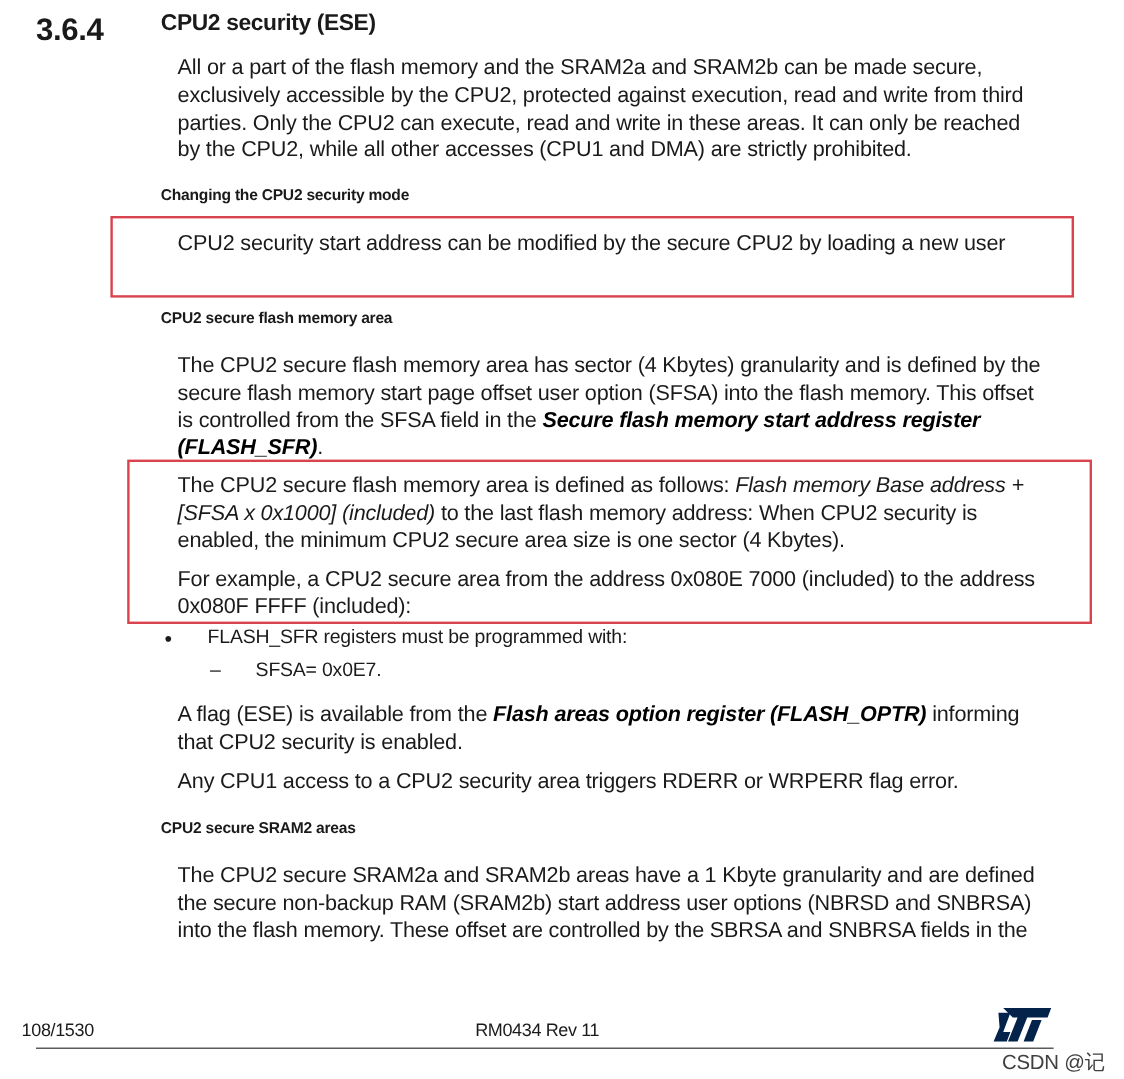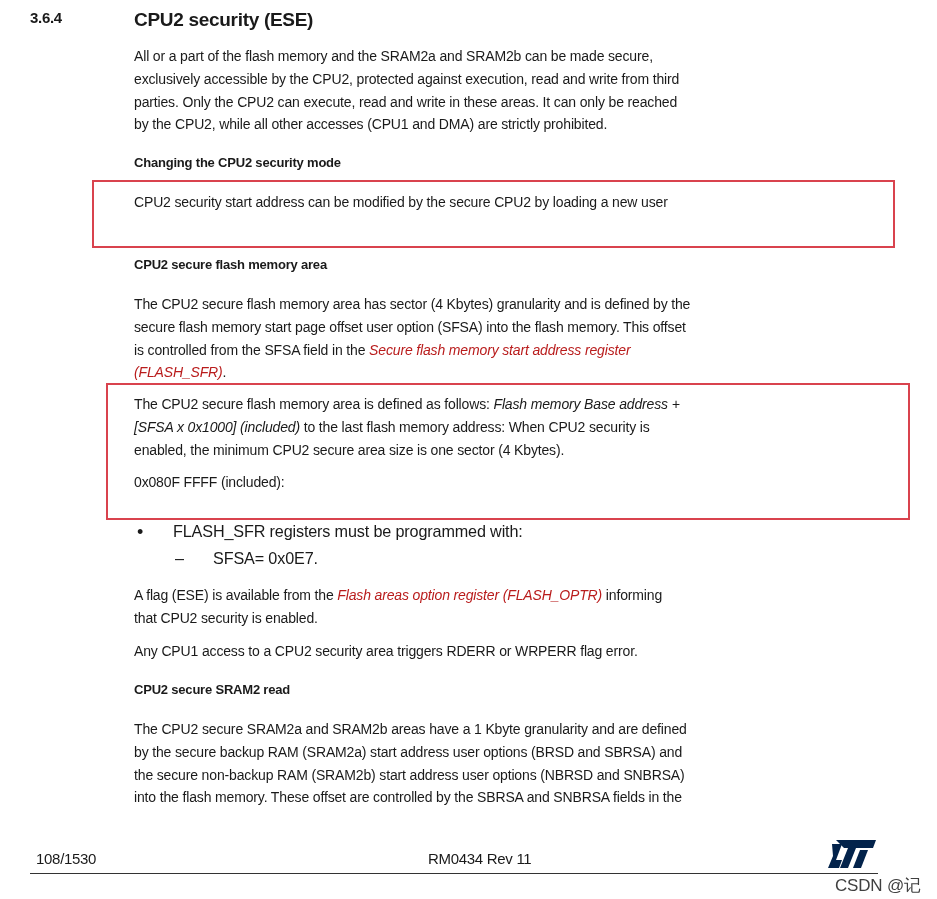--- a/index.html
+++ b/index.html
@@ -1,40 +1,40 @@
 <!DOCTYPE html>
 <html><head>
 <meta charset="utf-8">
 <style>
   html, body { margin: 0; padding: 0; background: #ffffff; }
   body {
     width: 937px; height: 899px; position: relative; overflow: hidden;
     font-family: "Liberation Sans", sans-serif; color: #1a1a1a;
   }
   .abs { position: absolute; }
-  .sec-num { left: 30px; top: 9px; font-size: 15px; font-weight: bold; letter-spacing: -0.3px; }
+  .sec-num { left: 30px; top: 9px; font-size: 26px; font-weight: bold; letter-spacing: -0.3px; }
   .sec-title { left: 134px; top: 9px; font-size: 19px; font-weight: bold; letter-spacing: -0.3px; }
   .para {
-    left: 134px; width: 760px; font-size: 14px; line-height: 22.8px;
+    left: 148px; width: 760px; font-size: 18px; line-height: 22.8px;
     letter-spacing: -0.15px;
   }
   .sub {
     left: 134px; font-size: 13px; font-weight: bold; letter-spacing: -0.2px;
   }
-  .link { color: #b91c1c; font-style: italic; }
+  .link { color: #000000; font-style: italic; font-weight: bold; }
   .ital { font-style: italic; margin-top: 18px; }
   .hl-box {
     border: 2px solid #d9434e; box-sizing: border-box;
   }
   .bullet-dot { left: 137px; top: 522px; font-size: 18px; }
   .bullet-text { left: 173px; top: 522px; font-size: 16.2px; letter-spacing: -0.15px; }
   .dash { left: 175px; top: 549px; font-size: 16.2px; }
   .dash-text { left: 213px; top: 549px; font-size: 16.2px; letter-spacing: -0.15px; }
-  .footer-page { left: 36px; top: 850px; font-size: 15px; letter-spacing: -0.3px; }
-  .footer-doc { left: 396px; top: 850px; font-size: 15px; letter-spacing: -0.3px; margin-left: 32px; }
+  .footer-page { left: 18px; top: 850px; font-size: 15px; letter-spacing: -0.3px; }
+  .footer-doc { left: 396px; top: 850px; font-size: 15px; letter-spacing: -0.3px; }
   .footer-rule { left: 30px; top: 873px; width: 848px; height: 0; border-top: 1.5px solid #333; }
   .logo { left: 826px; top: 838px; width: 52px; height: 32px; }
   .watermark { left: 835px; top: 874px; font-size: 17px; color: #404040; letter-spacing: -0.2px; }
 </style>
 </head>
 <body>
 
 <div class="abs sec-num">3.6.4</div>
 <div class="abs sec-title">CPU2 security (ESE)</div>
 
@@ -59,38 +59,38 @@
   <div><span class="link">(FLASH_SFR)</span><span>.</span></div>
 </div>
 
 <div class="abs hl-box" style="left:106px; top:383px; width:804px; height:137px;"></div>
 <div class="abs para" style="top:393px">
   <div><span>The CPU2 secure flash memory area is defined as follows: </span><span class="ital">Flash memory Base address +</span></div>
   <div><span class="ital">[SFSA x 0x1000] (included)</span><span> to the last flash memory address: When CPU2 security is</span></div>
   <div>enabled, the minimum CPU2 secure area size is one sector (4 Kbytes).</div>
 </div>
 <div class="abs para" style="top:471px">
+  <div>For example, a CPU2 secure area from the address 0x080E 7000 (included) to the address</div>
   <div>0x080F FFFF (included):</div>
 </div>
 
 <div class="abs bullet-dot">•</div>
 <div class="abs bullet-text">FLASH_SFR registers must be programmed with:</div>
 <div class="abs dash">–</div>
 <div class="abs dash-text">SFSA= 0x0E7.</div>
 
 <div class="abs para" style="top:584px">
   <div><span>A flag (ESE) is available from the </span><span class="link">Flash areas option register (FLASH_OPTR)</span><span> informing</span></div>
   <div>that CPU2 security is enabled.</div>
 </div>
 <div class="abs para" style="top:640px">Any CPU1 access to a CPU2 security area triggers RDERR or WRPERR flag error.</div>
 
-<div class="abs sub" style="top:682px">CPU2 secure SRAM2 read</div>
+<div class="abs sub" style="top:682px">CPU2 secure SRAM2 areas</div>
 <div class="abs para" style="top:718px">
   <div>The CPU2 secure SRAM2a and SRAM2b areas have a 1 Kbyte granularity and are defined</div>
-  <div>by the secure backup RAM (SRAM2a) start address user options (BRSD and SBRSA) and</div>
   <div>the secure non-backup RAM (SRAM2b) start address user options (NBRSD and SNBRSA)</div>
   <div>into the flash memory. These offset are controlled by the SBRSA and SNBRSA fields in the</div>
 </div>
 
 <div class="abs footer-page">108/1530</div>
 <div class="abs footer-doc">RM0434 Rev 11</div>
 <div class="abs footer-rule"></div>
 <div class="abs logo">
   <svg width="52" height="32" viewBox="0 0 52 32">
     <path d="M10 2 L50 2 L47 10 L30 10 L22 30 L14 30 L22 10 L18 10 Z" fill="#03234b"></path>

